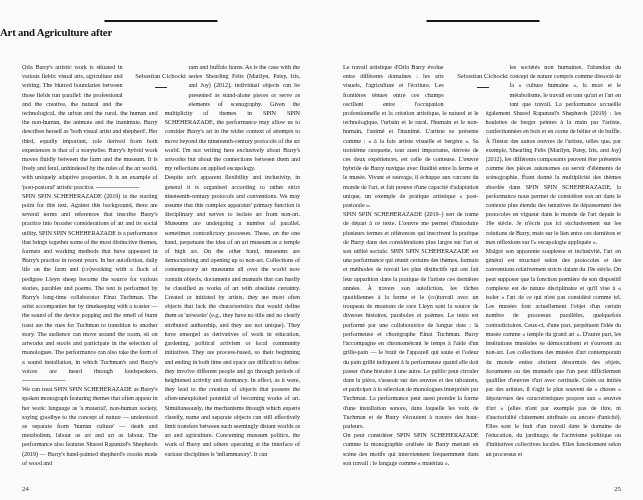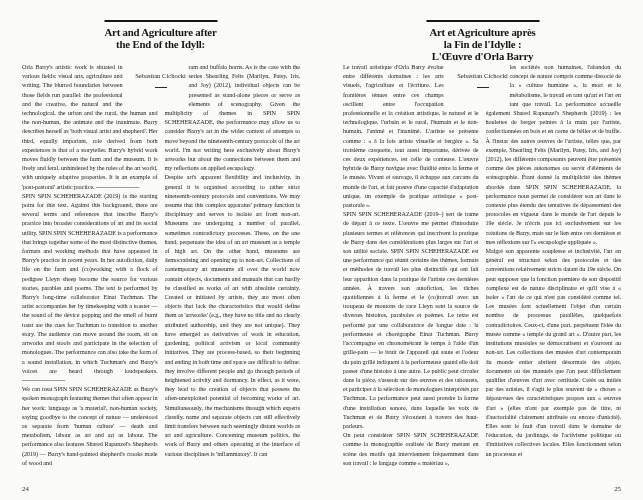--- a/index.html
+++ b/index.html
@@ -15,21 +15,21 @@
   .page { position: absolute; top: 0; width: 321px; height: 500px; }
   .page-left { left: 0; }
   .page-right { left: 322px; }
 
   .title-rule {
     position: absolute; top: 20px; left: 50%; transform: translateX(-50%);
     width: 113px; height: 0; border-top: 2px solid #161616;
   }
   .page-title {
     position: absolute; top: 26px; left: 0; right: 0;
-    text-align: center; font-weight: bold;
+    font-weight: bold;
     font-size: 10.8px; line-height: 12px; letter-spacing: -0.2px;
     color: #141414;
   }
   .page-title span { display: block; }
 
   .author-block {
     position: absolute; top: 72px; left: 0; right: 0;
     text-align: center; font-size: 6.6px; line-height: 8px; color: #222;
   }
   .author-dash {
@@ -61,21 +61,20 @@
 </style>
 </head>
 <body>
 
 <div class="spread">
 
   <section class="page page-left">
     <div class="title-rule"></div>
     <h1 class="page-title">
       <span>Art and Agriculture after</span>
-      <span>the End of the Idyll:</span>
     </h1>
     <div class="author-block">
       <span>Sebastian Cichocki</span>
       <div class="author-dash"></div>
     </div>
     <div class="page-body">
       <div class="col">
         <div class="notch-right"></div>
         <p>Orla Barry's artistic work is situated in various fields: visual arts, agriculture and writing. The blurred boundaries between those fields run parallel: the professional and the creative, the natural and the technological, the urban and the rural, the human and the non-human, the animate and the inanimate. Barry describes herself as 'both visual artist and shepherd'. Her third, equally important, role derived from both experiences is that of a storyteller. Barry's hybrid work moves fluidly between the farm and the museum. It is lively and feral, unhindered by the rules of the art world, with uniquely adaptive properties. It is an example of 'post-pastoral' artistic practice. ──────────</p>
         <p>SPIN SPIN SCHEHERAZADE (2019) is the starting point for this text. Against this background, there are several terms and references that inscribe Barry's practice into broader considerations of art and its social utility. SPIN SPIN SCHEHERAZADE is a performance that brings together some of the most distinctive themes, formats and working methods that have appeared in Barry's practice in recent years. In her autofiction, daily life on the farm and (co)working with a flock of pedigree Lleyn sheep become the source for various stories, parables and poems. The text is performed by Barry's long-time collaborator Einat Tuchman. The artist accompanies her by timekeeping with a toaster — the sound of the device popping and the smell of burnt toast are the cues for Tuchman to transition to another story. The audience can move around the room, sit on artworks and stools and participate in the selection of monologues. The performance can also take the form of a sound installation, in which Tuchman's and Barry's voices are heard through loudspeakers. ──────────</p>
@@ -85,25 +84,20 @@
         <div class="notch-left"></div>
         <p>ram and buffalo horns. As is the case with the series Shearling Felts (Marilyn, Patsy, Iris, and Joy) (2012), individual objects can be presented as stand-alone pieces or serve as elements of scenography. Given the multiplicity of themes in SPIN SPIN SCHEHERAZADE, the performance may allow us to consider Barry's art in the wider context of attempts to move beyond the nineteenth-century protocols of the art world. I'm not writing here exclusively about Barry's artworks but about the connections between them and my reflections on applied escapology.</p>
         <p>Despite art's apparent flexibility and inclusivity, in general it is organised according to rather strict nineteenth-century protocols and conventions. We may assume that this complex apparatus' primary function is disciplinary and serves to isolate art from non-art. Museums are undergoing a number of parallel, sometimes contradictory processes. These, on the one hand, perpetuate the idea of an art museum as a temple of high art. On the other hand, museums are democratising and opening up to non-art. Collections of contemporary art museums all over the world now contain objects, documents and manuals that can hardly be classified as works of art with absolute certainty. Created or initiated by artists, they are most often objects that lack the characteristics that would define them as 'artworks' (e.g., they have no title and no clearly attributed authorship, and they are not unique). They have emerged as derivatives of work in education, gardening, political activism or local community initiatives. They are process-based, so their beginning and ending in both time and space are difficult to define: they involve different people and go through periods of heightened activity and dormancy. In effect, as it were, they lead to the creation of objects that possess the often-unexploited potential of becoming works of art. Simultaneously, the mechanisms through which experts classify, name and separate objects can still effectively limit transfers between such seemingly distant worlds as art and agriculture. Concerning museum politics, the work of Barry and others operating at the interface of various disciplines is 'inflammatory'. It can</p>
       </div>
     </div>
     <div class="page-number">24</div>
   </section>
 
   <section class="page page-right">
     <div class="title-rule"></div>
-    <h1 class="page-title">
-      <span>Art et Agriculture après</span>
-      <span>la Fin de l'Idylle :</span>
-      <span>L'Œuvre d'Orla Barry</span>
-    </h1>
     <div class="author-block">
       <span>Sebastian Cichocki</span>
       <div class="author-dash"></div>
     </div>
     <div class="page-body">
       <div class="col">
         <div class="notch-right"></div>
         <p>Le travail artistique d'Orla Barry évolue entre différents domaines : les arts visuels, l'agriculture et l'écriture. Les frontières ténues entre ces champs oscillent entre l'occupation professionnelle et la création artistique, le naturel et le technologique, l'urbain et le rural, l'humain et le non-humain, l'animé et l'inanimé. L'artiste se présente comme : « à la fois artiste visuelle et bergère ». Sa troisième casquette, tout aussi importante, dérivée de ces deux expériences, est celle de conteuse. L'œuvre hybride de Barry navigue avec fluidité entre la ferme et le musée. Vivant et sauvage, il échappe aux carcans du monde de l'art, et fait preuve d'une capacité d'adaptation unique, un exemple de pratique artistique « post-pastorale ».</p>
         <p>SPIN SPIN SCHEHERAZADE (2019–) sert de trame de départ à ce texte. L'œuvre me permet d'introduire plusieurs termes et références qui inscrivent la pratique de Barry dans des considérations plus larges sur l'art et son utilité sociale. SPIN SPIN SCHEHERAZADE est une performance qui réunit certains des thèmes, formats et méthodes de travail les plus distinctifs qui ont fait leur apparition dans la pratique de l'artiste ces dernières années. À travers son autofiction, les tâches quotidiennes à la ferme et le (co)travail avec un troupeau de moutons de race Lleyn sont la source de diverses histoires, paraboles et poèmes. Le texte est performé par une collaboratrice de longue date : la performeuse et chorégraphe Einat Tuchman. Barry l'accompagne en chronométrant le temps à l'aide d'un grille-pain — le bruit de l'appareil qui saute et l'odeur du pain grillé indiquent à la performeuse quand elle doit passer d'une histoire à une autre. Le public peut circuler dans la pièce, s'asseoir sur des œuvres et des tabourets, et participer à la sélection de monologues interprétés par Tuchman. La performance peut aussi prendre la forme d'une installation sonore, dans laquelle les voix de Tuchman et de Barry s'écoutent à travers des haut-parleurs.</p>
         <p>On peut considérer SPIN SPIN SCHEHERAZADE comme la monographie oralisée de Barry mettant en scène des motifs qui interviennent fréquemment dans son travail : le langage comme « matériau »,</p>

